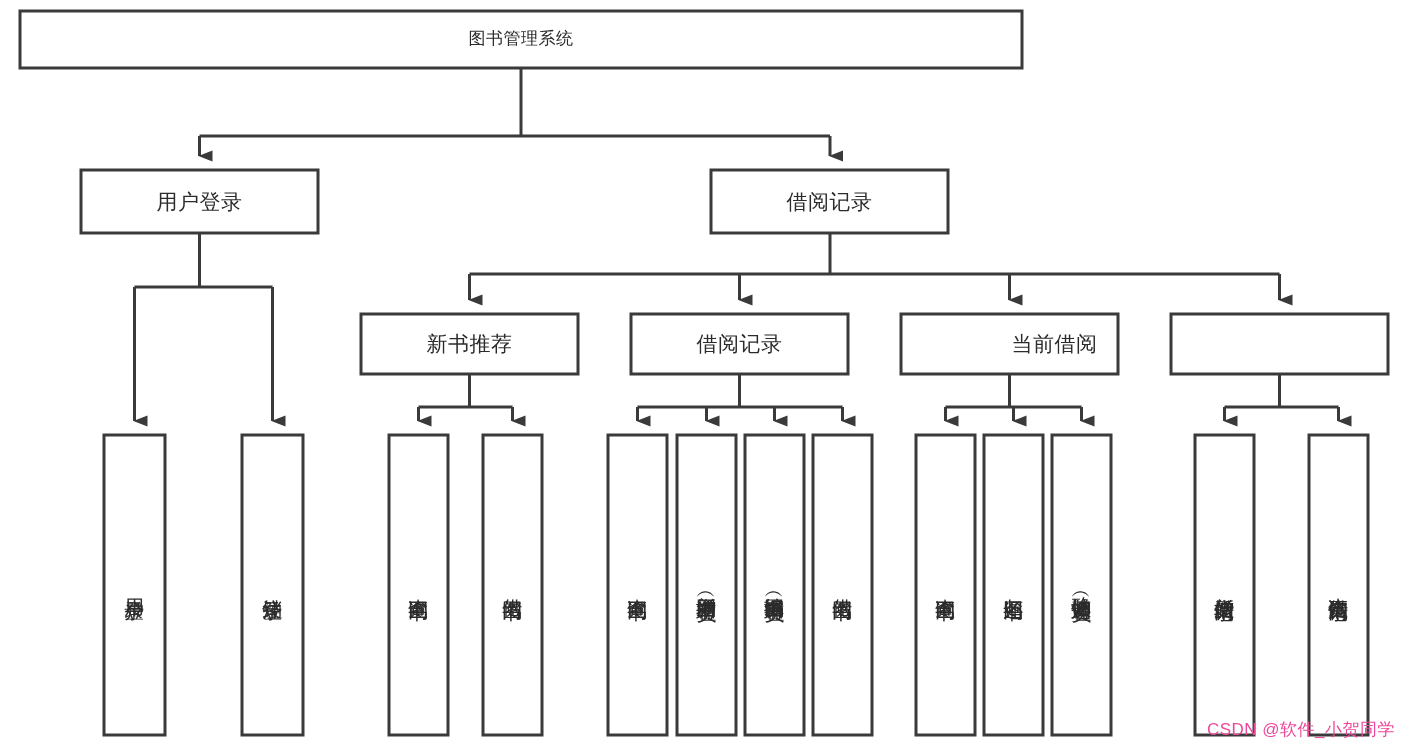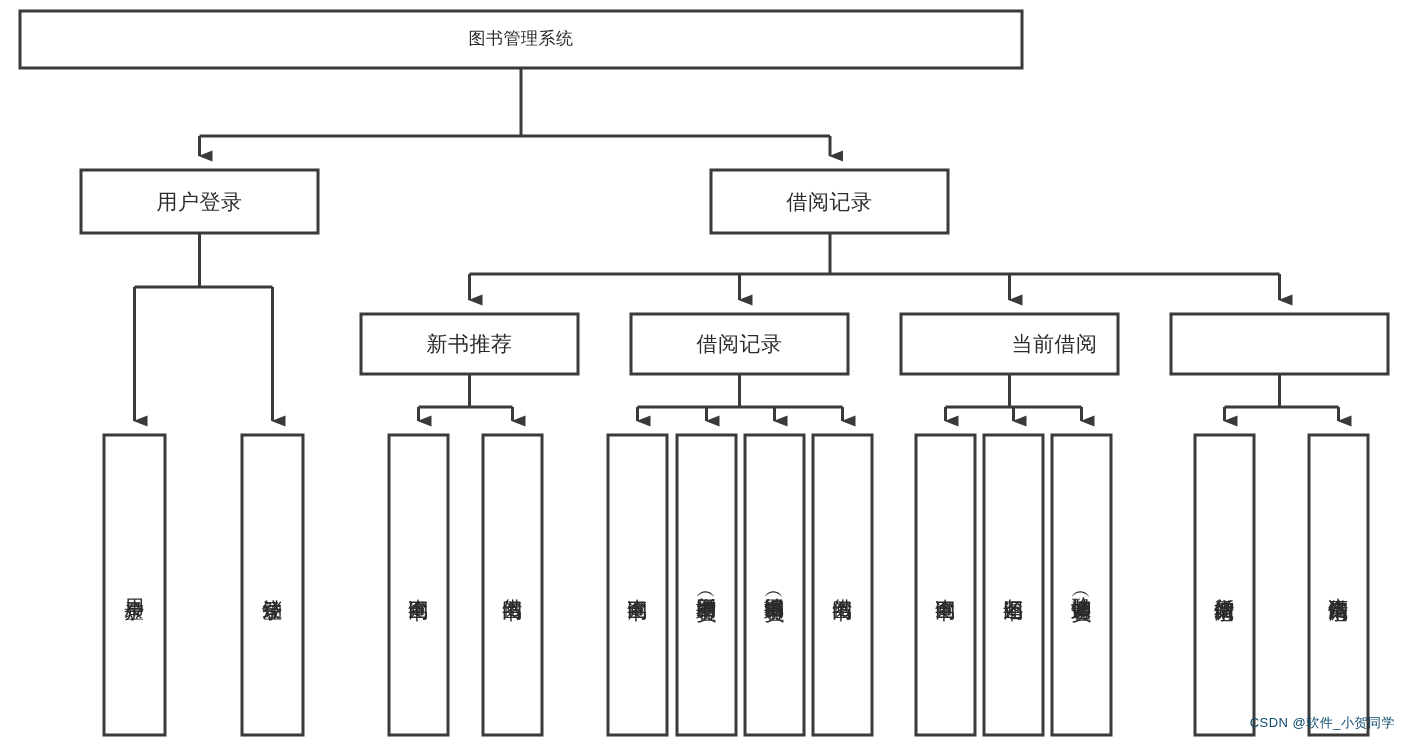--- a/index.html
+++ b/index.html
@@ -63,23 +63,23 @@
     line-height: 1.12;
     writing-mode: vertical-rl;
     text-orientation: upright;
     letter-spacing: 1px;
     white-space: nowrap;
     pointer-events: none;
   }
   .watermark {
     position: absolute;
     right: 10px;
-    bottom: 15px;
-    color: #0c4a6e;
-    font-size: 13px;
+    bottom: 6px;
+    color: #ec4899;
+    font-size: 17px;
     letter-spacing: 0.5px;
     white-space: nowrap;
     pointer-events: none;
   }
 </style>
 </head>
 <body>
 
 <div id="diagram-root">
 

